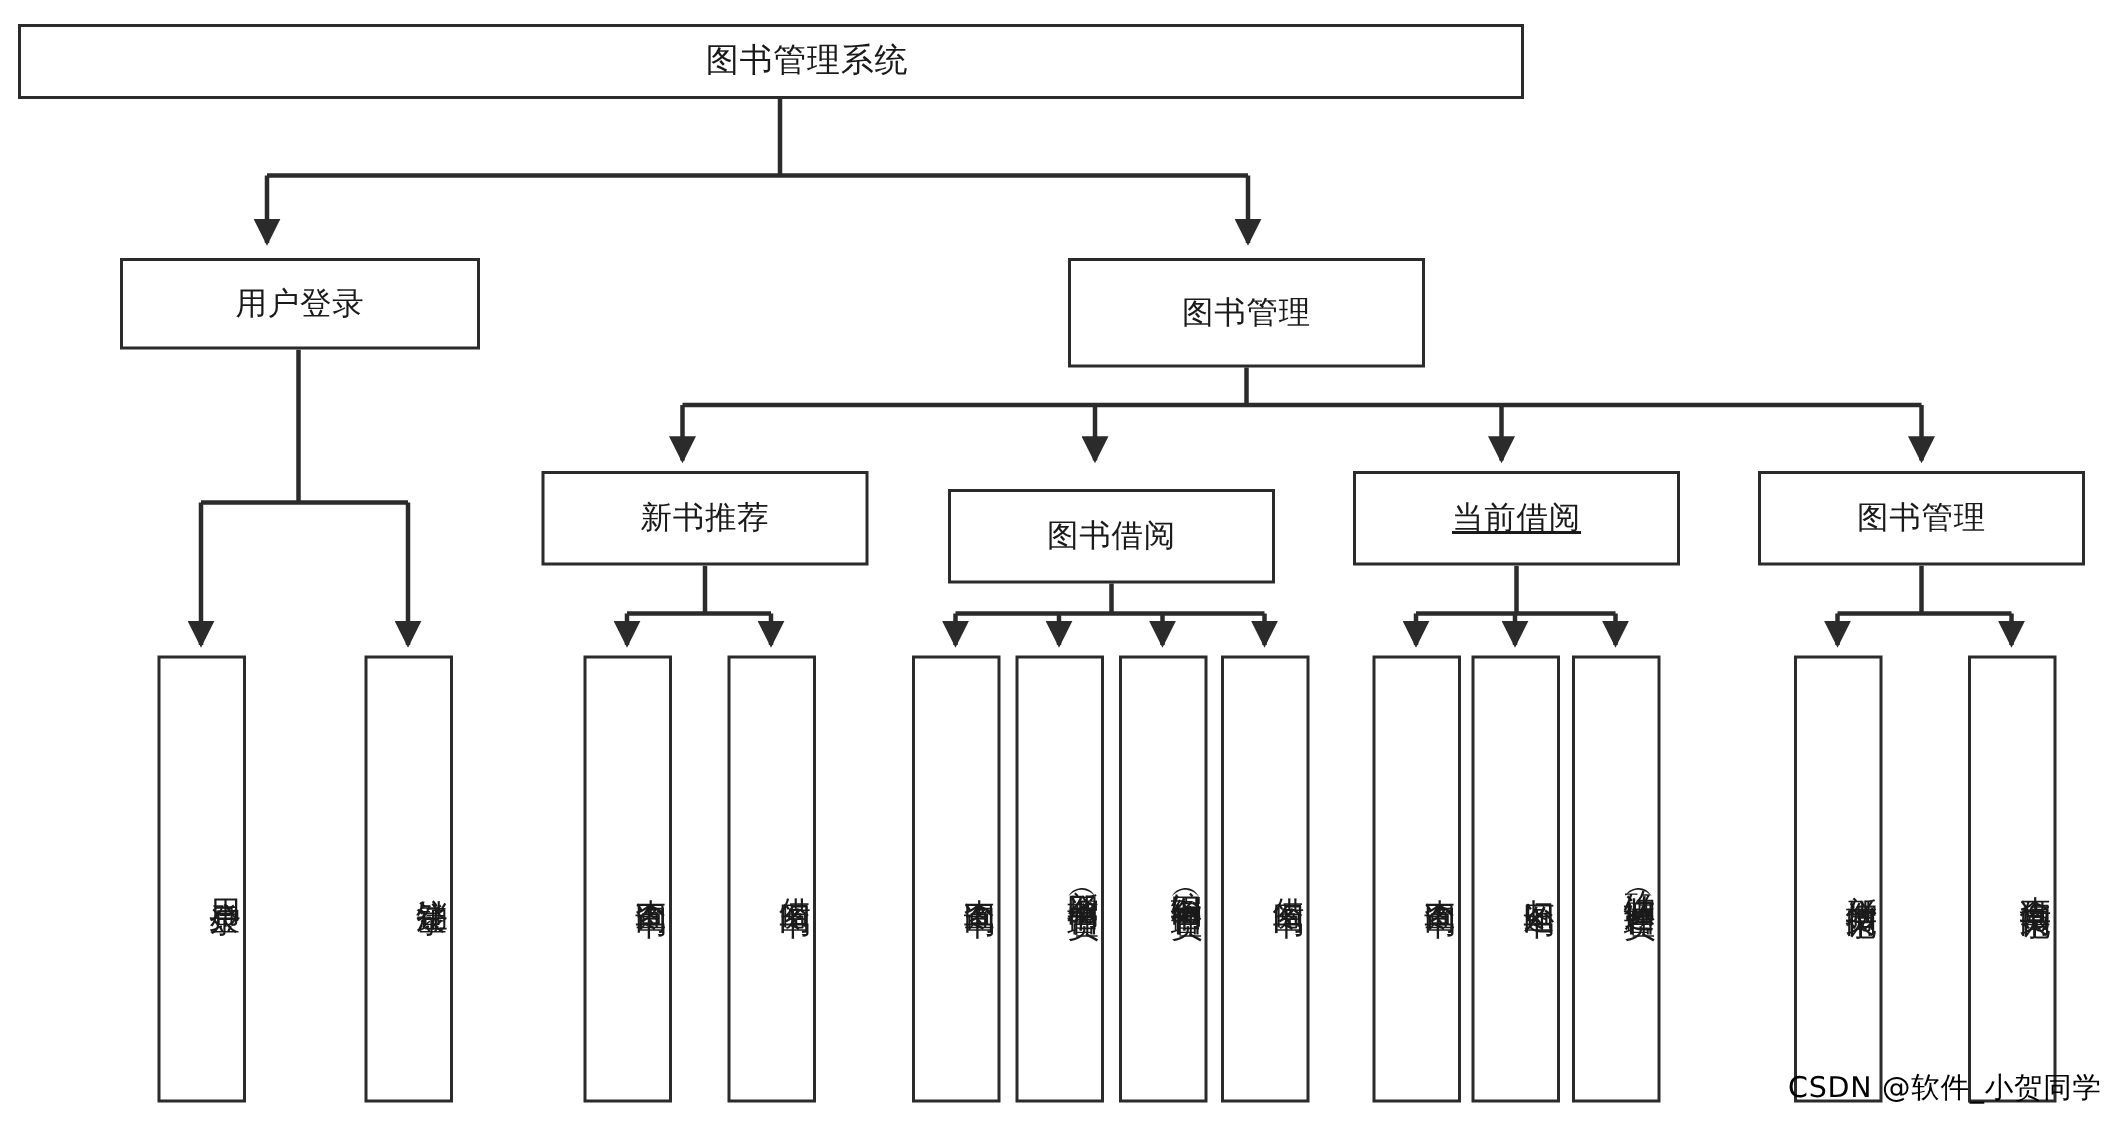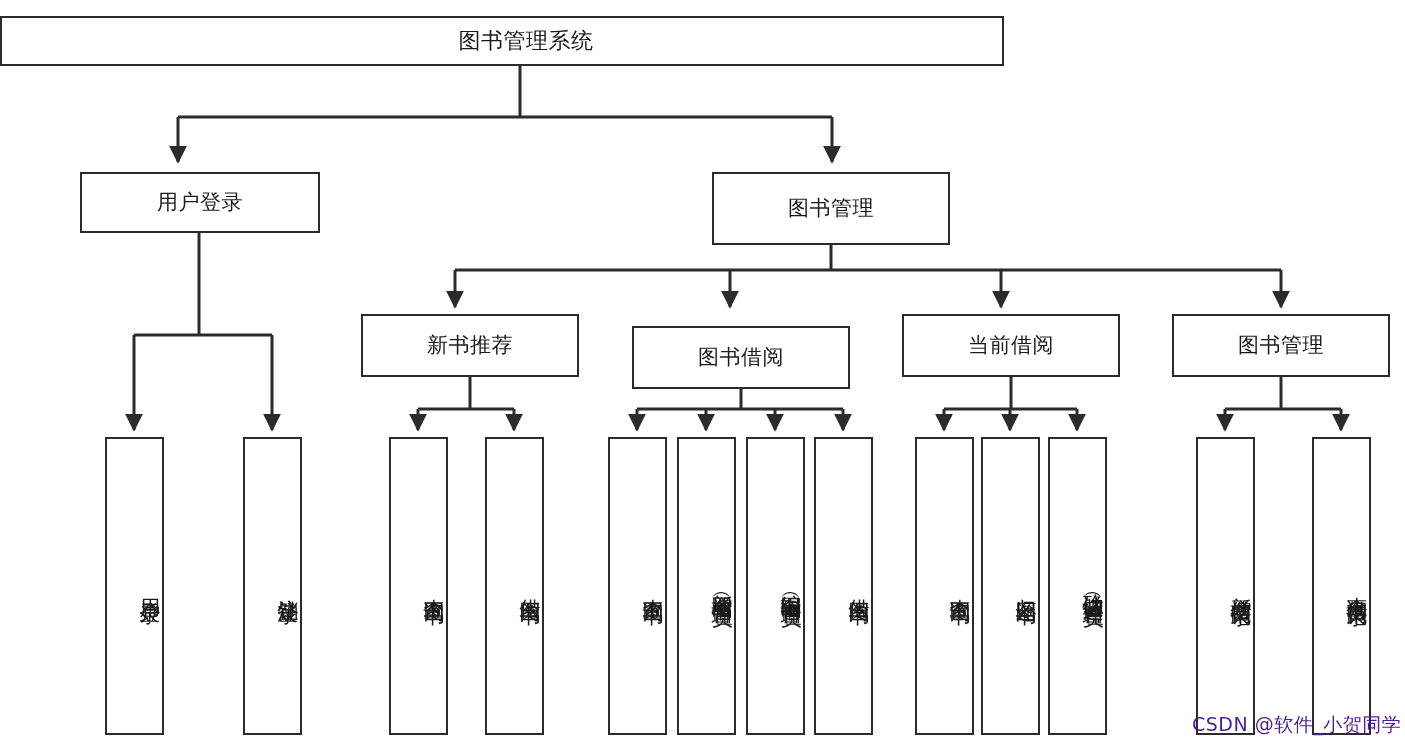--- a/index.html
+++ b/index.html
@@ -29,21 +29,21 @@
     padding:10px 0;
     align-items:flex-start;
     justify-content:center;
   }
   .node.root{ font-size:22px; }
 
   .connector-layer{position:absolute;left:0;top:0;width:1405px;height:747px;z-index:1;pointer-events:none;}
 
   .wm{
     position:absolute;
-    color:#4c1d95;
+    color:#000000;
     font-size:19px;
     white-space:nowrap;
     z-index:5;
     letter-spacing:0.5px;
   }
 </style>
 </head>
 <body>
 
 <div id="canvas">
@@ -91,28 +91,28 @@
       <path d="M 1010 409 L 1010 430" marker-end="url(#arrow)"></path>
       <path d="M 1077 409 L 1077 430" marker-end="url(#arrow)"></path>
 
       <path d="M 1281 377 L 1281 409"></path>
       <path d="M 1225 409 L 1341 409"></path>
       <path d="M 1225 409 L 1225 430" marker-end="url(#arrow)"></path>
       <path d="M 1341 409 L 1341 430" marker-end="url(#arrow)"></path>
     </g>
   </svg>
 
-  <div class="node h root" style="left:0;top:16px;width:1004px;height:50px;padding-left:48px;">图书管理系统</div>
+  <div class="node h root" style="left:12px;top:16px;width:1004px;height:50px;padding-left:48px;">图书管理系统</div>
 
   <div class="node h" style="left:80px;top:172px;width:240px;height:61px;">用户登录</div>
   <div class="node h" style="left:712px;top:172px;width:238px;height:73px;">图书管理</div>
 
   <div class="node h" style="left:361px;top:314px;width:218px;height:63px;">新书推荐</div>
   <div class="node h" style="left:632px;top:326px;width:218px;height:63px;">图书借阅</div>
-  <div class="node h" style="left:902px;top:314px;width:218px;height:63px;">当前借阅</div>
+  <div class="node h" style="left:902px;top:314px;width:218px;height:63px;text-decoration:underline;">当前借阅</div>
   <div class="node h" style="left:1172px;top:314px;width:218px;height:63px;">图书管理</div>
 
   <div class="node v" style="left:105px;top:437px;width:59px;height:298px;">用户登录</div>
   <div class="node v" style="left:243px;top:437px;width:59px;height:298px;">注销登录</div>
 
   <div class="node v" style="left:389px;top:437px;width:59px;height:298px;">查询图书</div>
   <div class="node v" style="left:485px;top:437px;width:59px;height:298px;">借阅图书</div>
 
   <div class="node v" style="left:608px;top:437px;width:59px;height:298px;">查询图书</div>
   <div class="node v" style="left:677px;top:437px;width:59px;height:298px;">新增图书（管理员）</div>

